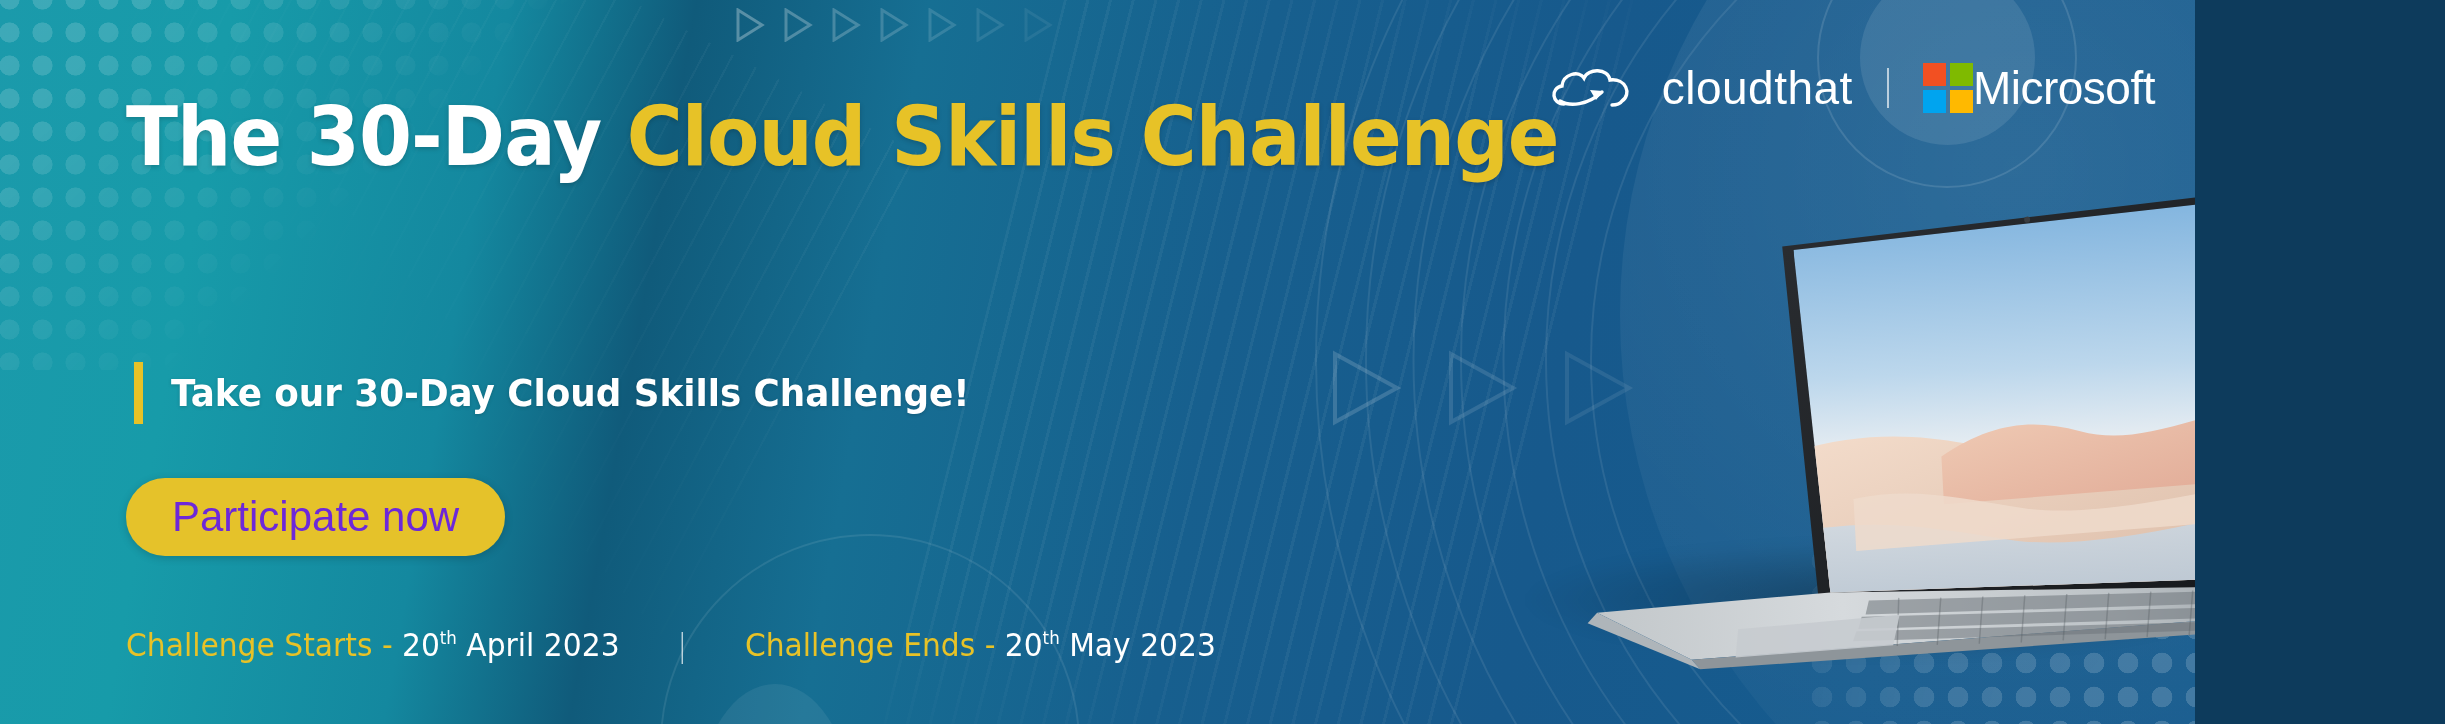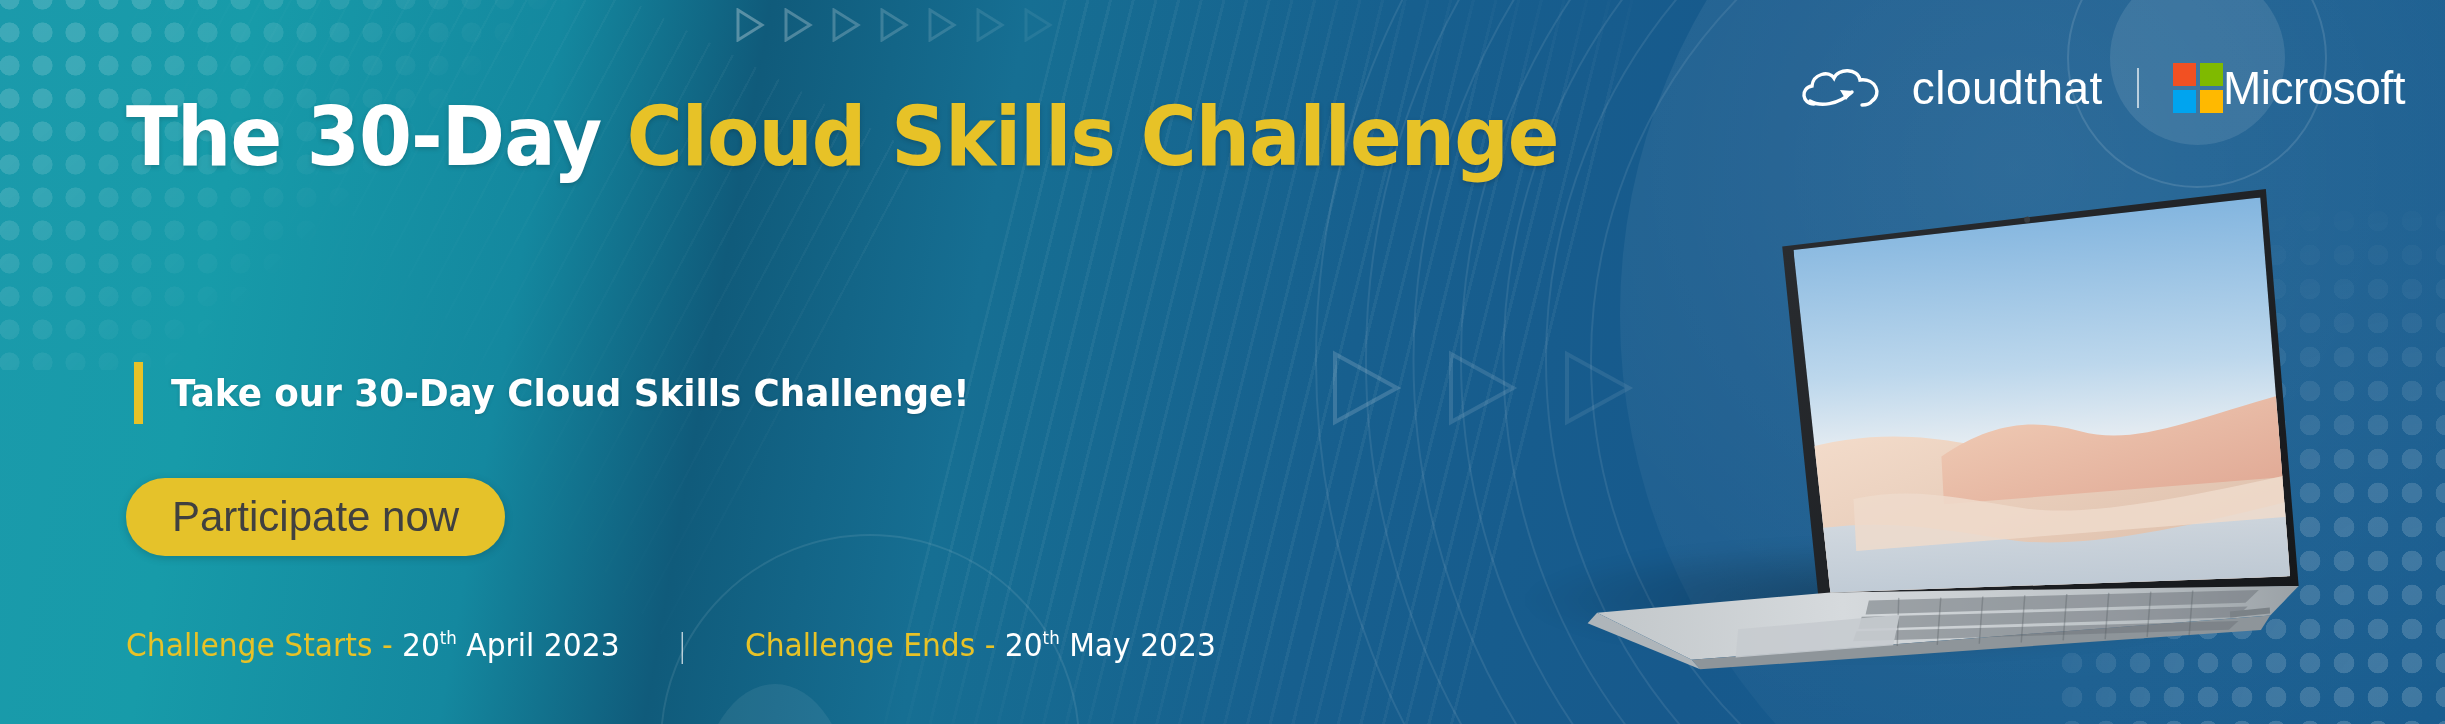--- a/index.html
+++ b/index.html
@@ -1,20 +1,20 @@
 <!DOCTYPE html>
 <html><head>
 <meta charset="utf-8">
 <style>
   html,body{margin:0;padding:0;background:#0d3b5c;}
   *{box-sizing:border-box;}
 
   .banner{
     position:relative;
-    width:2445px;height:724px;
+    width:2195px;height:724px;
     overflow:hidden;
     font-family:"Liberation Sans", sans-serif;
     background:linear-gradient(100deg,
       #1b9aab 0%,
       #179ba9 10%,
       #14889f 22%,
       #12719096 30%,
       #166f93 40%,
       #175f8e 55%,
       #17598c 70%,
@@ -133,21 +133,21 @@
   .tagbar{width:9px;height:62px;background:#e7c227;}
   .tagtext{
     color:#ffffff;font-size:38px;font-weight:bold;white-space:nowrap;
     font-family:"DejaVu Sans", sans-serif;
     transform:scaleX(.94);transform-origin:left center;
     text-shadow:0 1px 4px rgba(0,0,0,.18);
   }
 
   .cta{
     position:absolute;left:126px;top:478px;
-    background:#e5c22a;color:#404040;
+    background:#e5c22a;color:#6d28d9;
     border:none;border-radius:46px;
     padding:0 46px;height:78px;line-height:78px;
     font-size:42px;font-weight:400;
     font-family:"Liberation Sans", sans-serif;
     cursor:pointer;white-space:nowrap;
     box-shadow:0 2px 8px rgba(0,0,0,.18);
   }
 
   .dates{
     position:absolute;left:126px;top:626px;display:flex;align-items:center;

